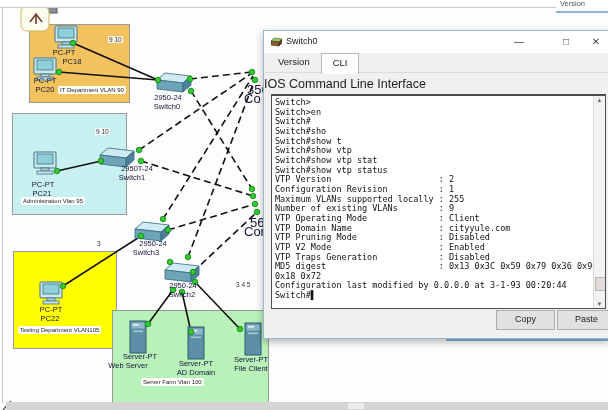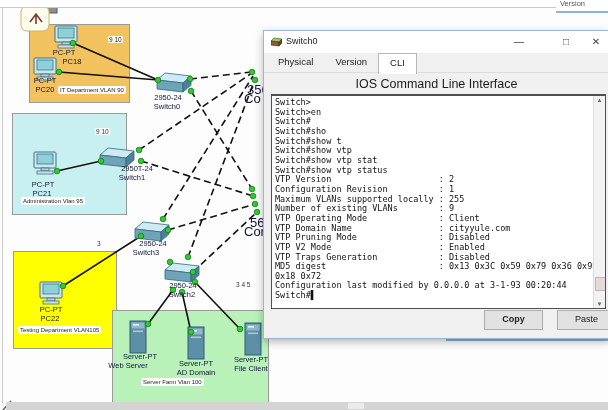--- a/index.html
+++ b/index.html
@@ -35,34 +35,34 @@
   .titlebar{position:absolute;left:0;top:0;width:100%;height:22px;background:#fff;}
   .win-icon{position:absolute;left:7px;top:5px;width:11px;height:11px;}
   .win-title{position:absolute;left:22px;top:5px;font-size:9px;color:#222;}
   .wbtn{position:absolute;top:0;width:30px;height:22px;text-align:center;font-size:10px;
         line-height:22px;color:#444;}
   .wbtn.min{left:240px;} .wbtn.max{left:287px;} .wbtn.cls{left:317px;}
   .tabbar{position:absolute;left:0;top:22px;width:100%;height:19px;background:#f0f0f0;
           border-bottom:1px solid #dcdcdc;display:flex;padding-left:3px;}
   .tab{font-size:9.5px;color:#222;padding:3px 11px 0 11px;height:16px;}
   .tab.active{background:#fff;border:1px solid #b8b8b8;border-bottom:none;height:17px;}
-  .cli-head{position:absolute;left:0;top:46px;width:100%;text-align:center;font-size:12.5px;
+  .cli-head{position:absolute;left:0;top:46px;width:100%;text-align:left;font-size:12.5px;
             color:#1c1c1c;}
   .term{position:absolute;left:7px;top:63px;width:333px;height:212px;background:#fff;
         border:1px solid #4f4f4f;border-top-width:2px;overflow:hidden;}
   .term pre{margin:2px 3px;font-family:"DejaVu Sans Mono",monospace;font-size:8.5px;
             line-height:9.65px;color:#111;white-space:pre;}
   .tscroll{position:absolute;right:0;top:0;width:11px;height:100%;background:#f2f2f2;
            border-left:1px solid #ddd;}
   .tarrow{position:absolute;left:0;width:11px;text-align:center;font-size:6px;color:#666;}
   .tthumb{position:absolute;left:1px;top:181px;width:9px;height:12px;background:#e3dada;
           border:1px solid #c4b5b5;}
   .btn{position:absolute;top:279px;width:57px;height:18px;background:#e1e1e1;
        border:1px solid #adadad;font-size:9px;color:#222;text-align:center;line-height:17px;}
-  .btn.copy{left:220px;font-weight:bold;} .btn.paste{left:293px;}
+  .btn.copy{left:232px;} .btn.paste{left:293px;}
 </style>
 </head>
 <body>
 
 <div id="screen">
 
   <div class="zone zone-it"></div>
   <div class="zone zone-admin"></div>
   <div class="zone zone-testing"></div>
   <div class="zone zone-server"></div>
@@ -238,21 +238,20 @@
         <polygon points="0,5 3,2 11,3 8,6" fill="#9acb65" stroke="#4c7030" stroke-width="0.7"></polygon>
         <polygon points="0,5 8,6 8,10 0,9" fill="#8a5b34" stroke="#4c3018" stroke-width="0.7"></polygon>
         <polygon points="8,6 11,3 11,7 8,10" fill="#6b4426" stroke="#4c3018" stroke-width="0.7"></polygon>
       </svg>
       <span class="win-title">Switch0</span>
       <span class="wbtn min">—</span>
       <span class="wbtn max">□</span>
       <span class="wbtn cls">✕</span>
     </div>
     <div class="tabbar">
-      <div class="tab">Physical</div>
       <div class="tab">Version</div>
       <div class="tab active">CLI</div>
     </div>
     <div class="cli-head">IOS Command Line Interface</div>
     <div class="term">
       <pre>Switch&gt;
 Switch&gt;en
 Switch#
 Switch#sho
 Switch#show t

